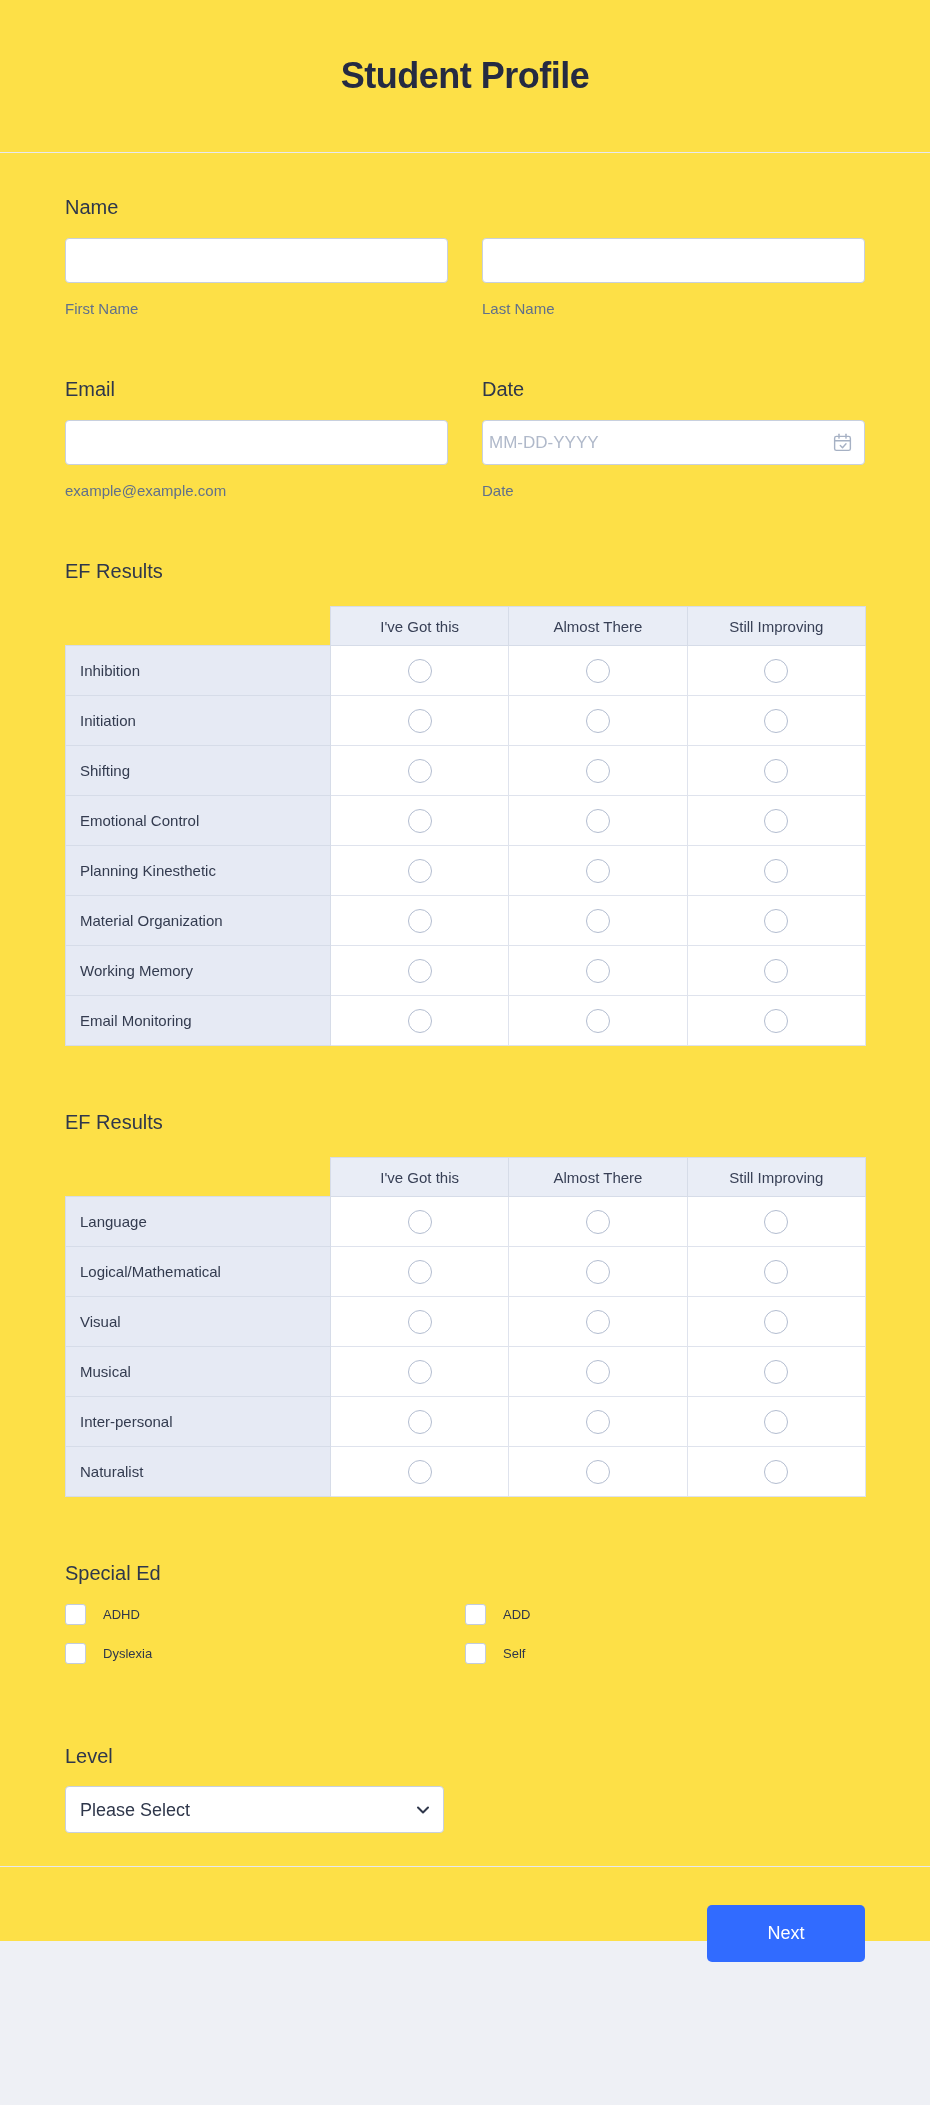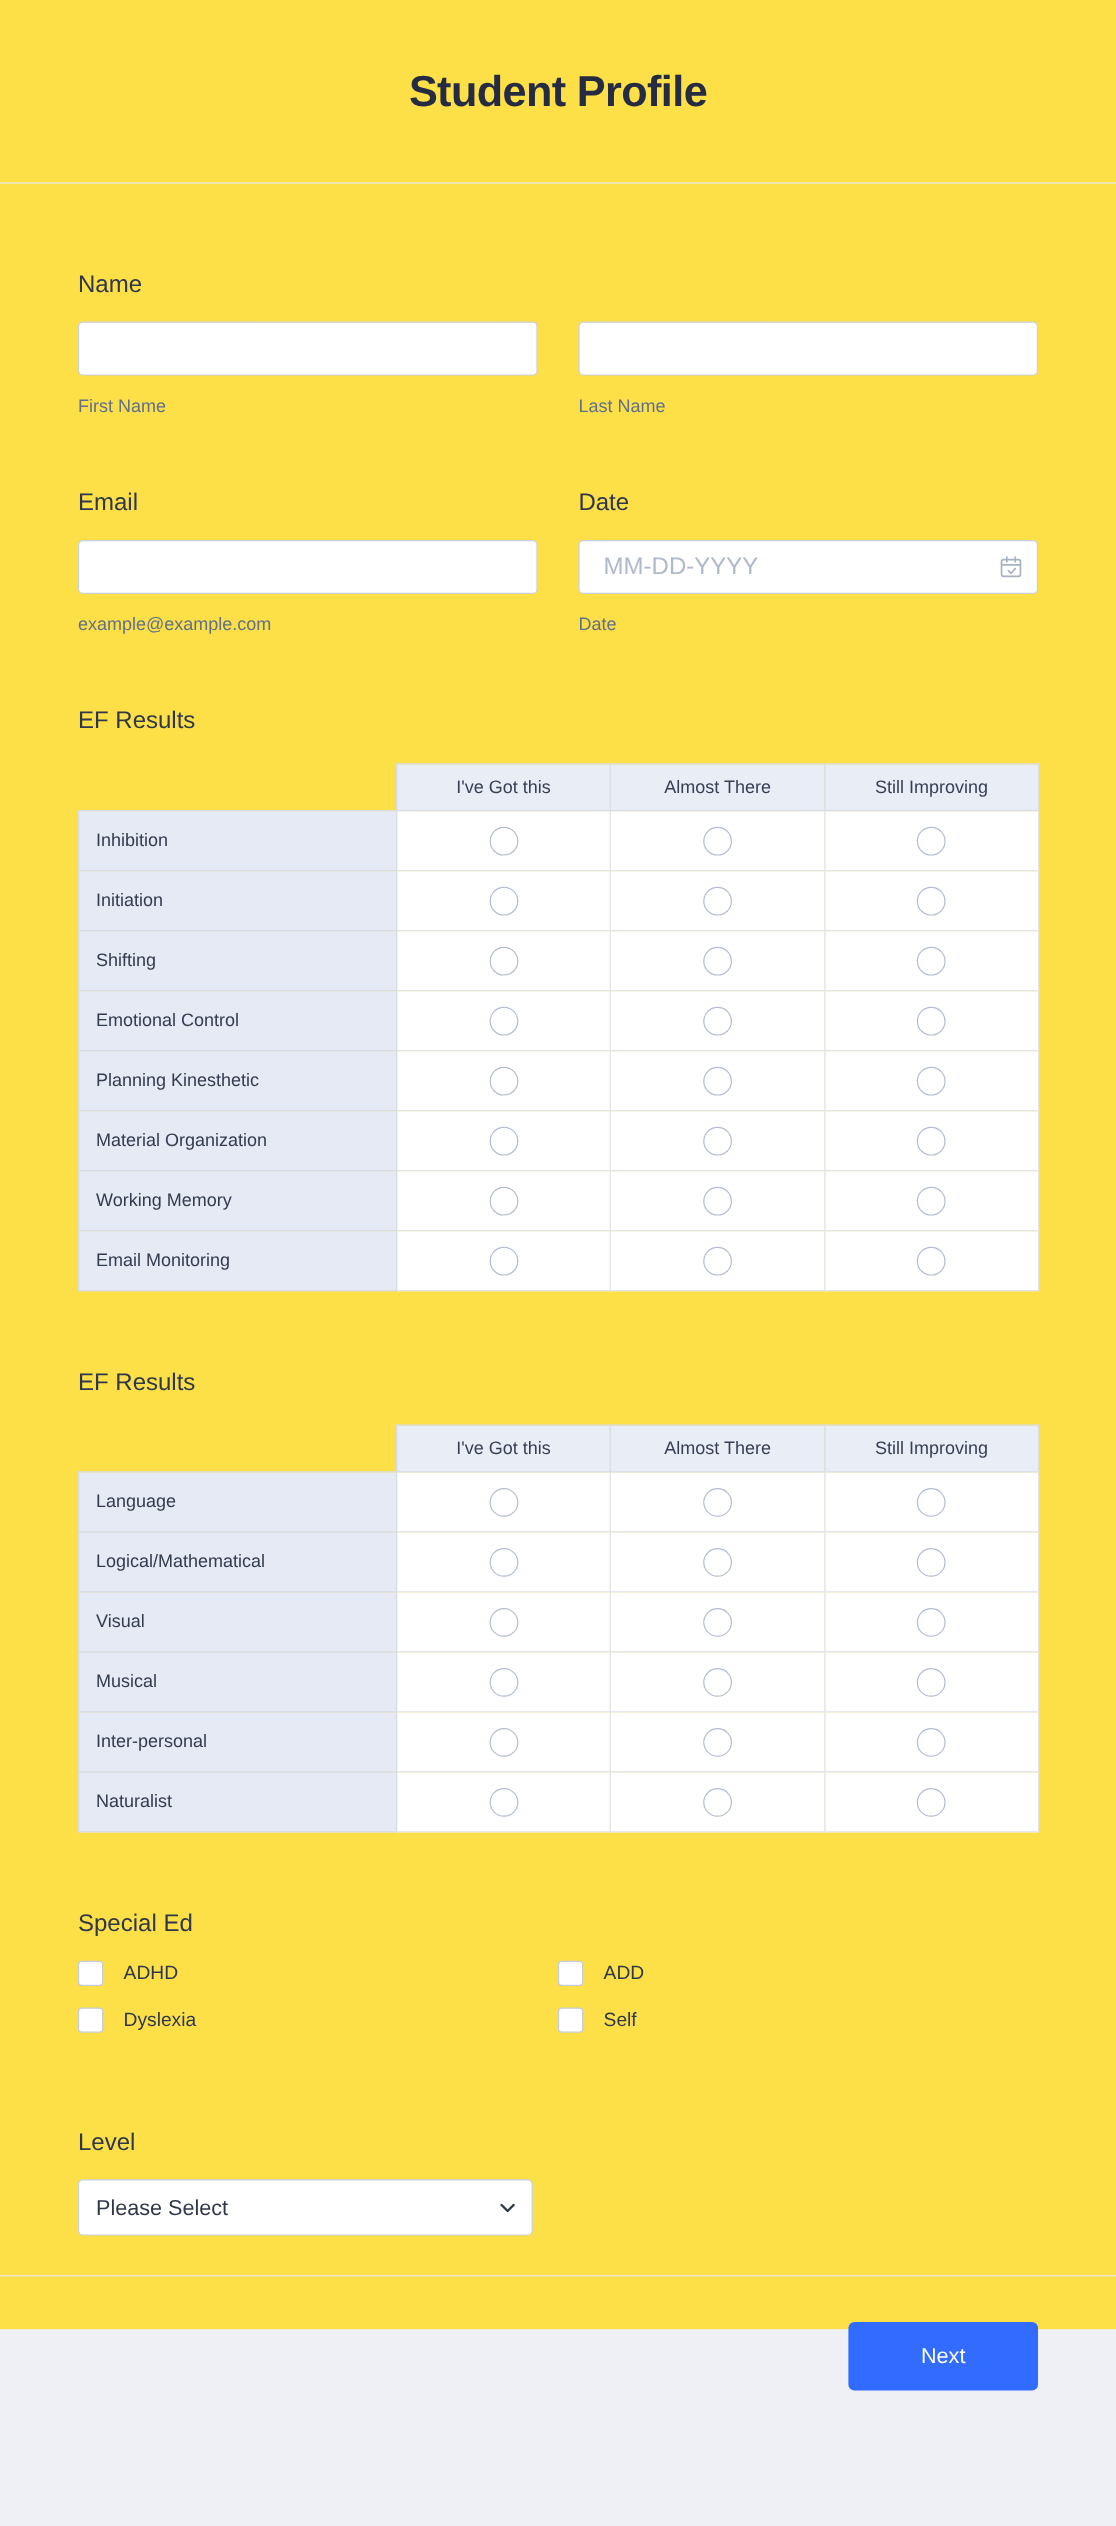--- a/index.html
+++ b/index.html
@@ -37,23 +37,23 @@
     line-height: 24px;
   }
   .field-pair { display: flex; gap: 34px; margin-top: 19px; }
   .field-col { width: 383px; }
   .text-input {
     width: 100%;
     height: 45px;
     border: 1px solid #c8d0de;
     border-radius: 4px;
     background: #fff;
-    font-size: 20px;
+    font-size: 17px;
     color: #2f374b;
-    padding: 0 20px;
+    padding: 0 6px;
     outline: none;
   }
   .text-input::placeholder { color: #b0b9ca; }
   .sublabel {
     margin-top: 17px;
     font-size: 15px;
     color: #61708b;
     line-height: 18px;
   }
   .mt-section { margin-top: 59px; }
@@ -118,21 +118,21 @@
     appearance: none;
     -webkit-appearance: none;
     width: 21px;
     height: 21px;
     border: 1px solid #c3ccdc;
     border-radius: 3px;
     background: #fff;
     cursor: pointer;
     flex: 0 0 auto;
   }
-  .check-label { margin-left: 17px; font-size: 16px; color: #2f374b; }
+  .check-label { margin-left: 17px; font-size: 13px; color: #2f374b; }
   
   .level-section { margin-top: 80px; }
   .select-wrap { position: relative; width: 379px; margin-top: 18px; }
   .level-select {
     appearance: none;
     -webkit-appearance: none;
     width: 100%;
     height: 47px;
     border: 1px solid #c8d0de;
     border-radius: 4px;
@@ -176,21 +176,21 @@
 <body>
 
 <div class="page">
 
   <div class="form-header">
     <h1 class="form-title">Student Profile</h1>
   </div>
 
   <div class="content">
 
-    <div class="mt-section" style="margin-top:72px;">
+    <div class="mt-section" style="margin-top:42px;">
       <div class="section-label">Name</div>
       <div class="field-pair">
         <div class="field-col">
           <input type="text" class="text-input" value="" style="">
           <div class="sublabel">First Name</div>
         </div>
         <div class="field-col">
           <input type="text" class="text-input" value="" style="">
           <div class="sublabel">Last Name</div>
         </div>

